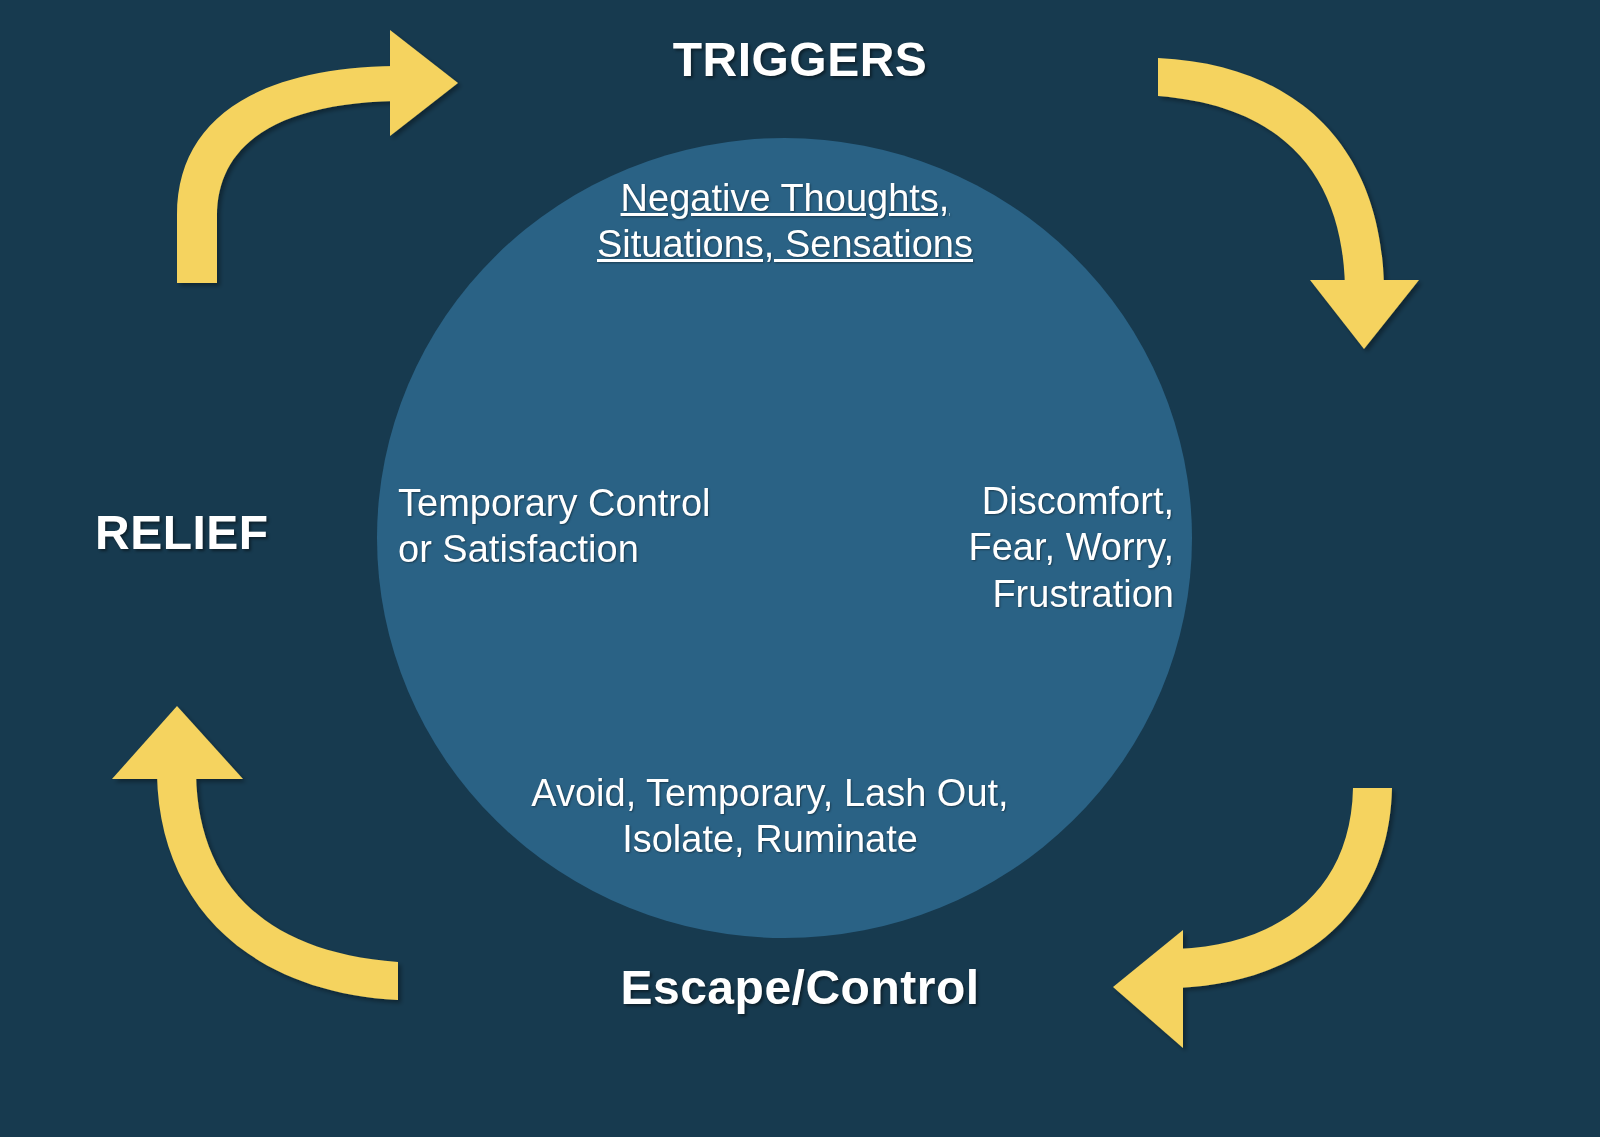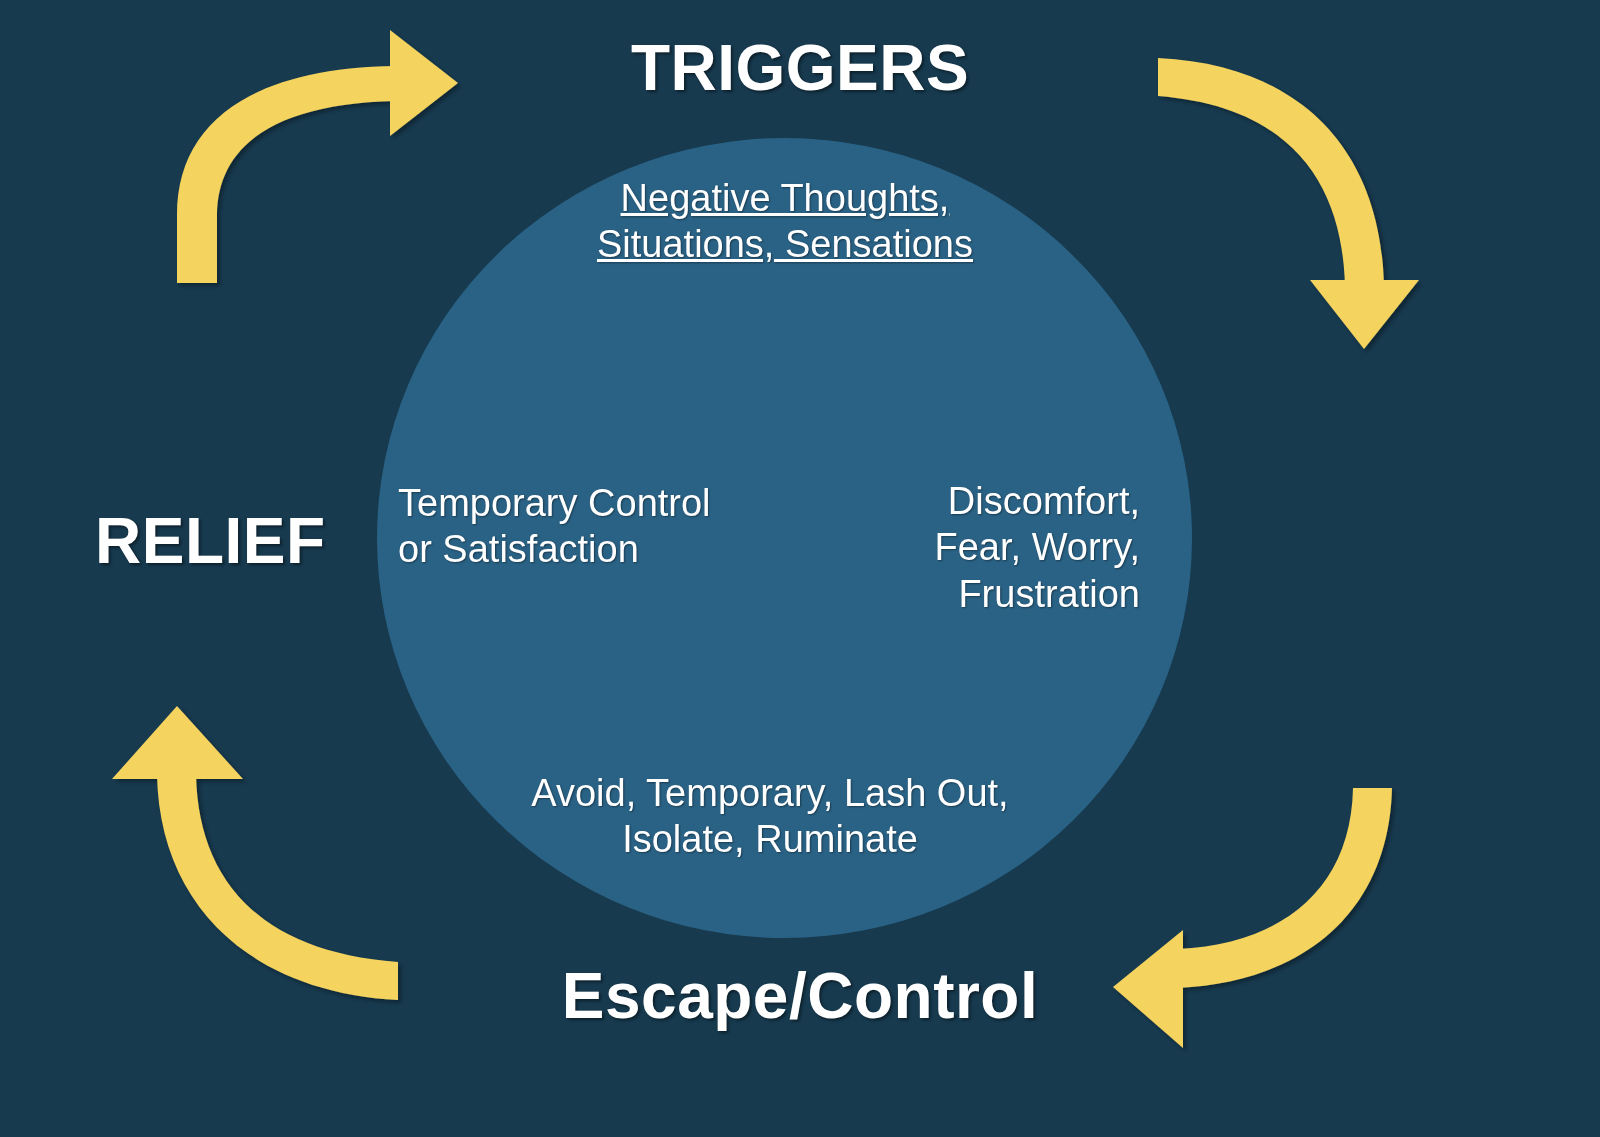--- a/index.html
+++ b/index.html
@@ -28,21 +28,21 @@
     top: 138px;
     width: 815px;
     height: 800px;
     border-radius: 50%;
     background: #2a6285;
   }
   .stage-label {
     position: absolute;
     color: #ffffff;
     font-weight: bold;
-    font-size: 64px;
+    font-size: 48px;
     letter-spacing: 0.5px;
     text-shadow: 2px 2px 3px rgba(0,0,0,0.45);
     white-space: nowrap;
     line-height: 1.05;
   }
   #label-triggers {
     left: 0; right: 0;
     top: 35px;
     text-align: center;
   }
@@ -69,21 +69,21 @@
     white-space: pre-line;
   }
   #inner-triggers {
     left: 460px;
     top: 175px;
     width: 650px;
     text-align: center;
     text-decoration: underline;
   }
   #inner-anxiety {
-    left: 830px;
+    left: 864px;
     top: 478px;
     width: 310px;
     text-align: right;
   }
   #inner-relief {
     left: 398px;
     top: 480px;
     width: 400px;
     text-align: left;
   }

